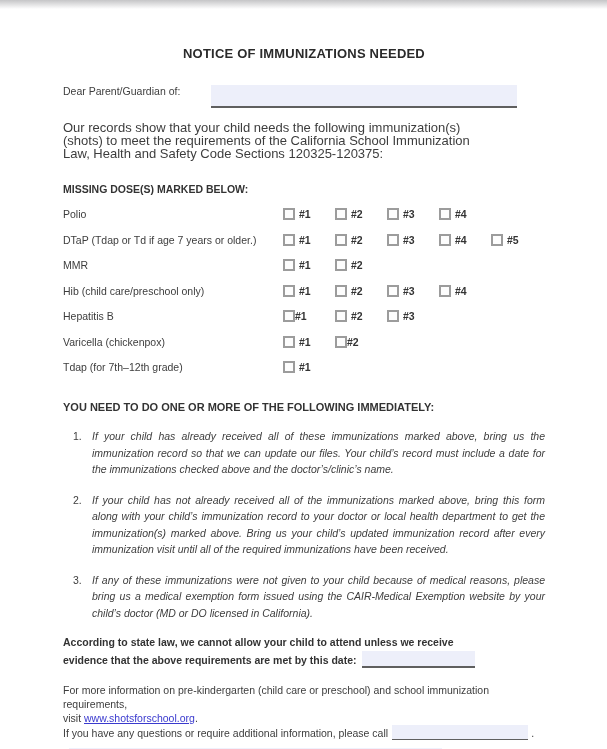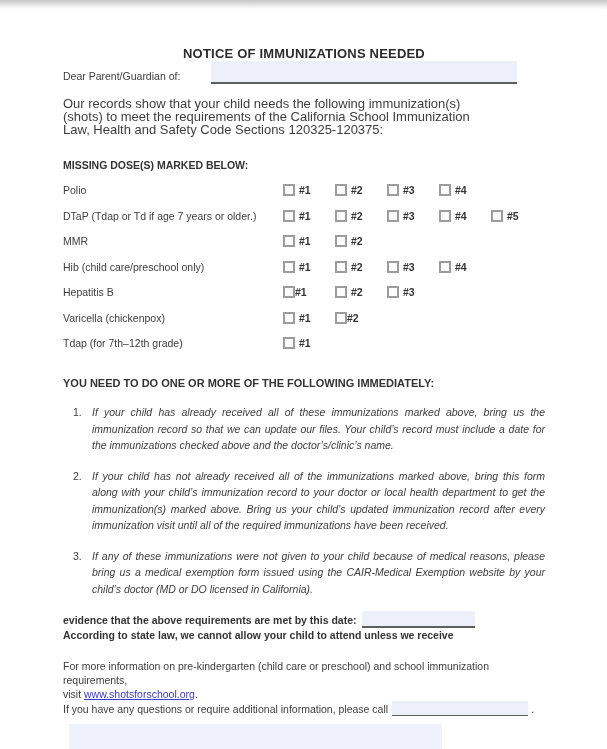--- a/index.html
+++ b/index.html
@@ -4,21 +4,21 @@
 <style>
   html,body{margin:0;padding:0;background:#ffffff;}
   body{width:607px;height:749px;font-family:"Liberation Sans",sans-serif;color:#3d3d3d;}
   .page{position:relative;width:607px;height:749px;overflow:hidden;background:#fff;}
   .top-shadow{position:absolute;top:0;left:0;width:607px;height:9px;
     background:linear-gradient(to bottom,#c5c5c7,rgba(255,255,255,0));}
   .content{padding:37px 62px 0 63px;}
 
   .title{font-size:13px;font-weight:bold;color:#2b2b2b;text-align:center;margin:9px 0 0 0;letter-spacing:.2px;}
 
-  .salutation{display:flex;align-items:flex-end;font-size:10.5px;gap:24px;}
+  .salutation{margin-top:24px;display:flex;font-size:10.5px;gap:24px;}
   .salutation .lbl{padding-bottom:2px;white-space:nowrap;}
   .fld{background:#edeffa;border-bottom:2px solid #5f5f5f;display:inline-block;}
   .name-fld{width:306px;height:21px;margin-left:7px;}
 
   .intro{width:410px;font-size:13px;line-height:13px;margin:13px 0 0 0;}
 
   .vtable{margin-top:16px;font-size:10.5px;}
   .vrow{display:flex;align-items:center;height:25.5px;}
   .vrow.hdr{font-weight:bold;color:#333;}
   .vname{width:220px;flex:none;}
@@ -204,24 +204,24 @@
         <span class="inum">2.</span>
         <span class="itext">If your child has not already received all of the immunizations marked above, bring this form along with your child’s immunization record to your doctor or local health department to get the immunization(s) marked above. Bring us your child’s updated immunization record after every immunization visit until all of the required immunizations have been received.</span>
       </li>
       <li>
         <span class="inum">3.</span>
         <span class="itext">If any of these immunizations were not given to your child because of medical reasons, please bring us a medical exemption form issued using the CAIR-Medical Exemption website by your child’s doctor (MD or DO licensed in California).</span>
       </li>
     </ol>
 
     <div class="law">
+      <div>According to state law, we cannot allow your child to attend unless we receive</div>
       <div>
         <span>evidence that the above requirements are met by this date:</span><span class="fld date-fld"></span>
       </div>
-      <div>According to state law, we cannot allow your child to attend unless we receive</div>
     </div>
 
     <div class="footer">
       <div>For more information on pre-kindergarten (child care or preschool) and school immunization requirements,</div>
       <div>
         <span>visit </span><span class="weblink">www.shotsforschool.org</span><span>.</span>
       </div>
       <div>
         <span>If you have any questions or require additional information, please call</span><span class="fld phone-fld"></span><span>.</span>
       </div>

